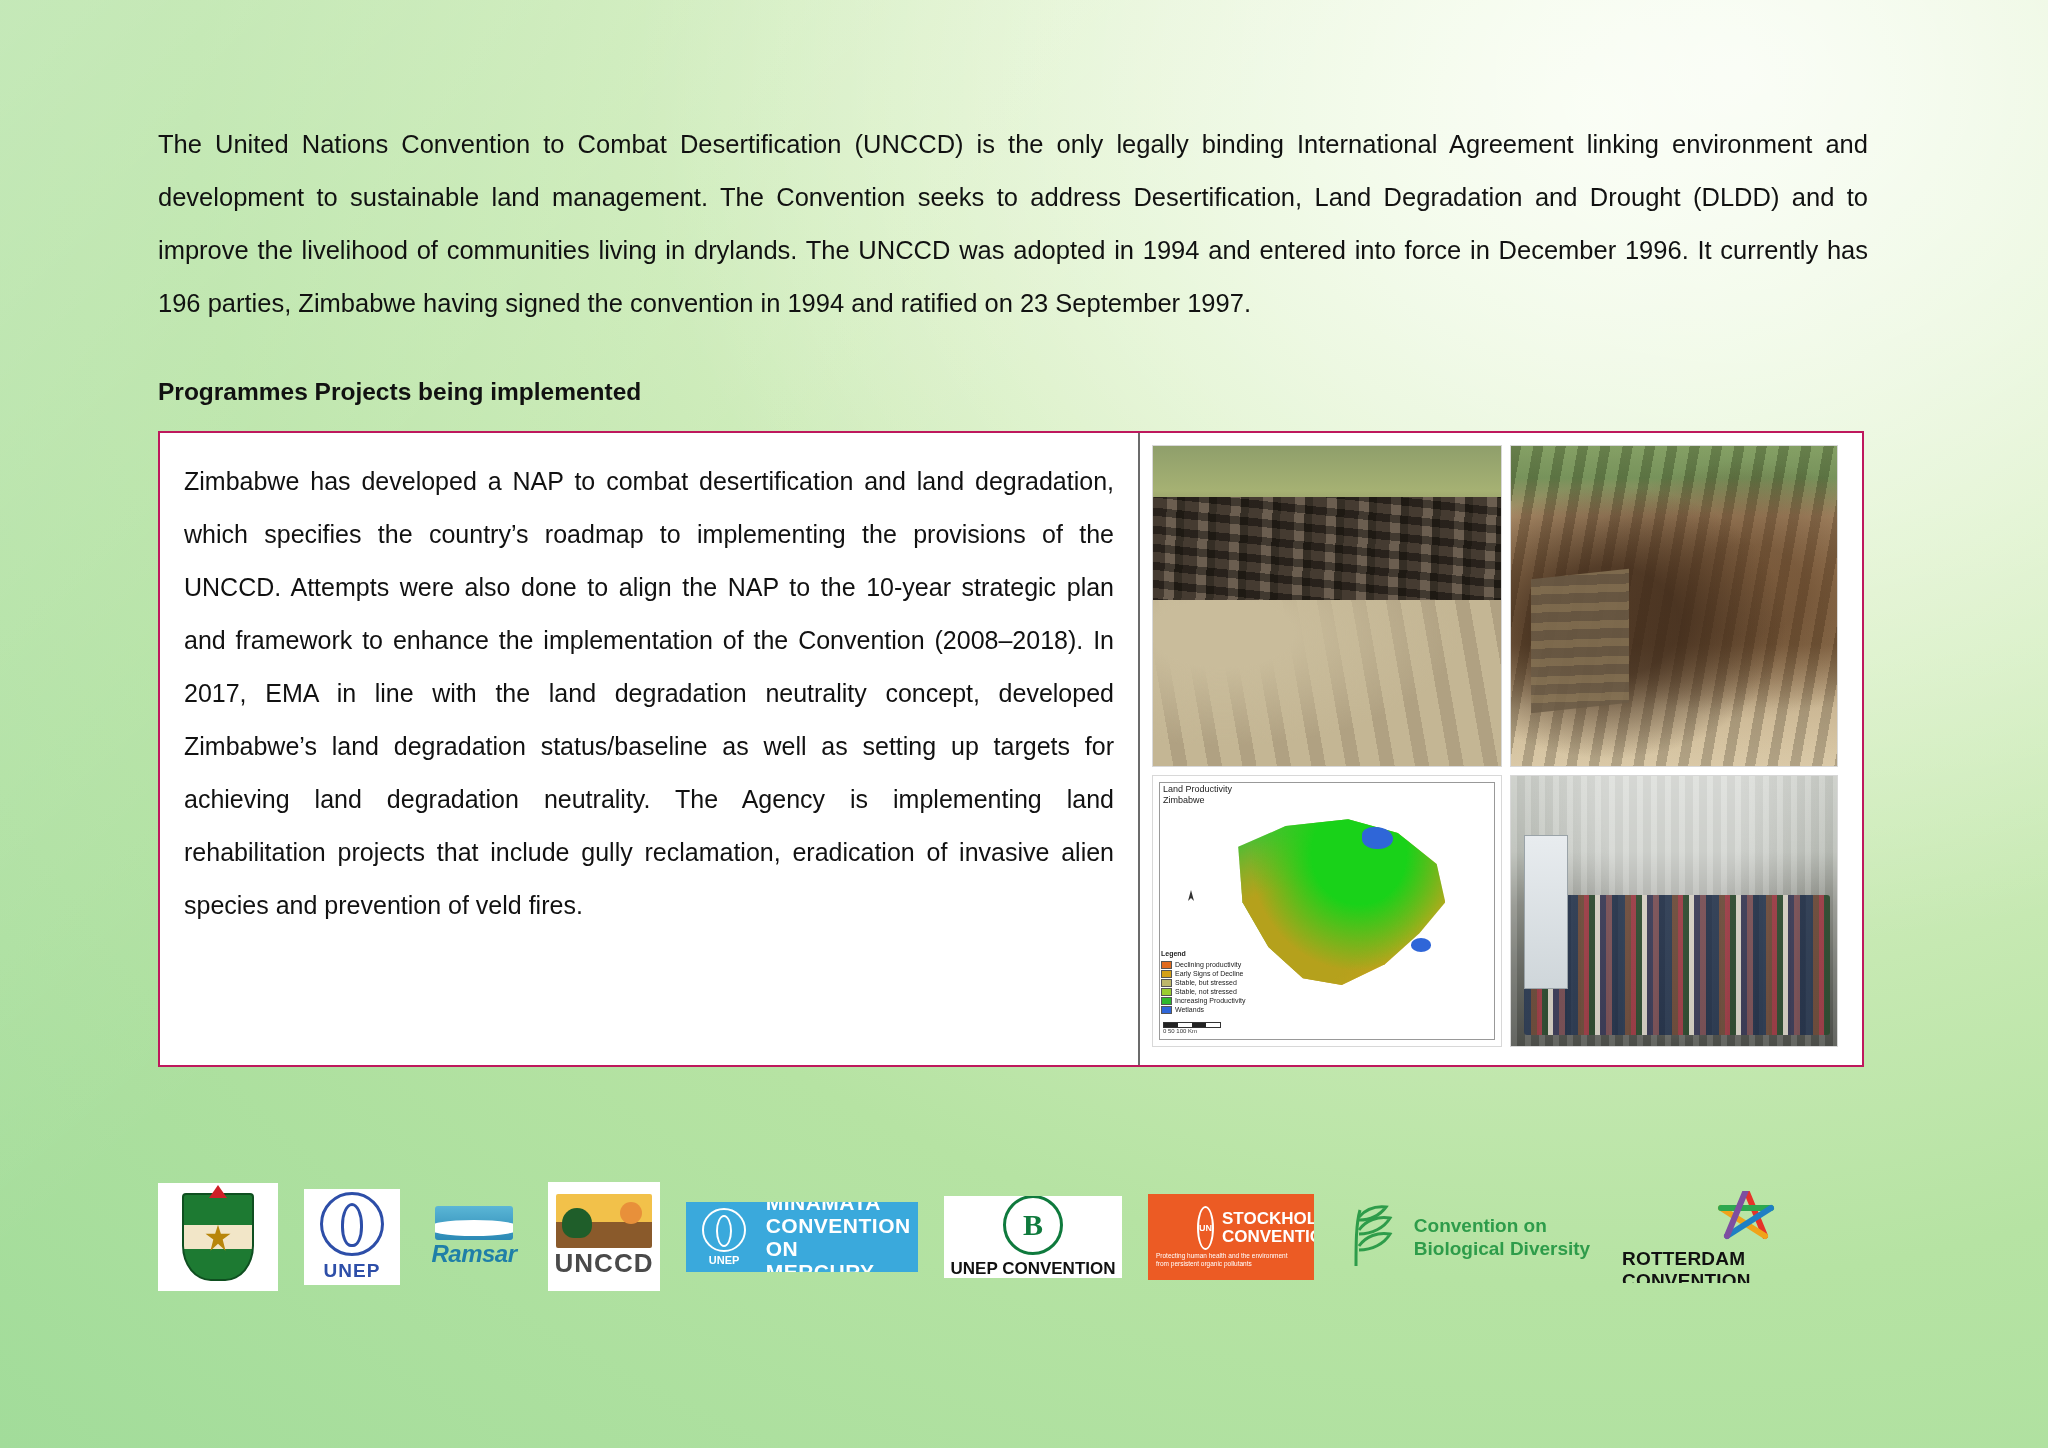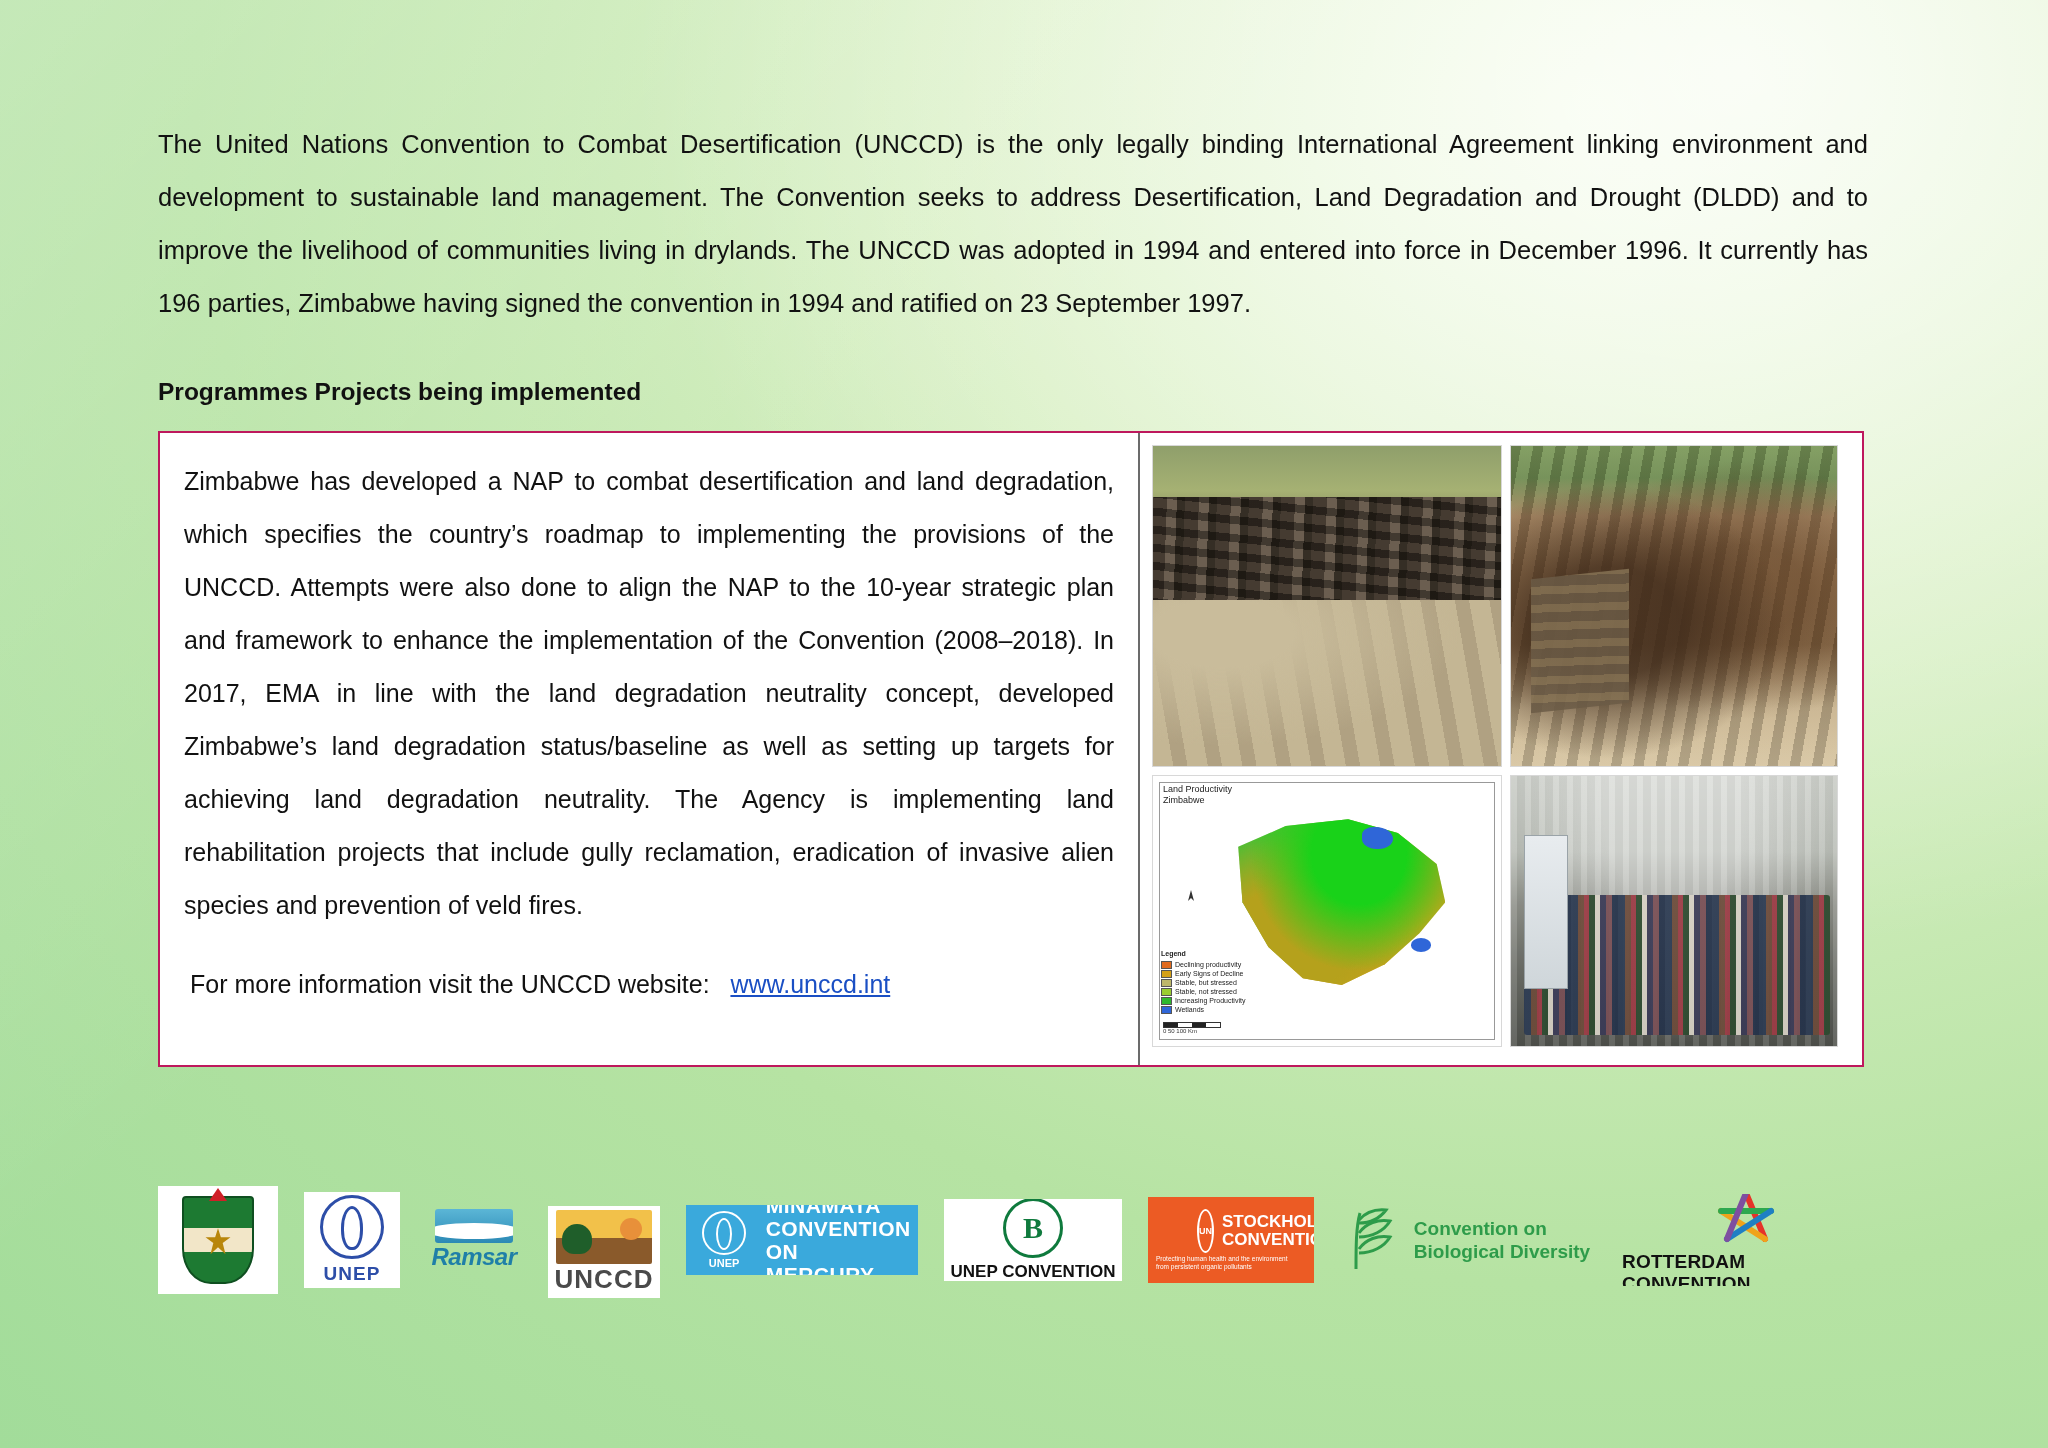--- a/index.html
+++ b/index.html
@@ -218,21 +218,21 @@
     position: relative;
     background: #ffffff;
     display: flex;
     align-items: center;
     justify-content: center;
     overflow: hidden;
   }
   .logo-zim { width: 120px; height: 108px; }
   .logo-unep { width: 96px; height: 96px; }
   .logo-ramsar { width: 96px; height: 86px; background:transparent;}
-  .logo-unccd { width: 112px; height: 92px; margin-top: 24px; }
+  .logo-unccd { width: 112px; height: 109px; }
   .logo-minamata { width: 232px; height: 70px; background:#3aa9dc; }
   .logo-basel { width: 178px; height: 82px; }
   .logo-stockholm { width: 166px; height: 86px; background:#ec5b24; }
   .logo-rotterdam { width: 248px; height: 92px; background:transparent; }
   .logo-cbd { width: 256px; height: 92px; background:transparent; }
 
   .zim-crest {
     width: 68px; height: 84px;
     background: linear-gradient(180deg,#1d7a32 0 36%, #f2e6c8 36% 64%, #1d7a32 64% 100%);
     border: 2px solid #0f4f20;
@@ -324,25 +324,20 @@
 <div class="content">
 
   <p class="intro">The United Nations Convention to Combat Desertification (UNCCD) is the only legally binding International Agreement linking environment and development to sustainable land management. The Convention seeks to address Desertification, Land Degradation and Drought (DLDD) and to improve the livelihood of communities living in drylands. The UNCCD was adopted in 1994 and entered into force in December 1996. It currently has 196 parties, Zimbabwe having signed the convention in 1994 and ratified on 23 September 1997.</p>
 
   <div class="section-title">Programmes Projects being implemented</div>
 
   <div class="panel">
 
     <div class="panel-left">
       <p>Zimbabwe has developed a NAP to combat desertification and land degradation, which specifies the country’s roadmap to implementing the provisions of the UNCCD. Attempts were also done to align the NAP to the 10-year strategic plan and framework to enhance the implementation of the Convention (2008–2018). In 2017, EMA in line with the land degradation neutrality concept, developed Zimbabwe’s land degradation status/baseline as well as setting up targets for achieving land degradation neutrality. The Agency is implementing land rehabilitation projects that include gully reclamation, eradication of invasive alien species and prevention of veld fires.</p>
-      <p class="more-info">
-        <span>For more information visit the UNCCD website:</span>
-        &nbsp;
-        <span class="link">www.unccd.int</span>
-      </p>
     </div>
 
     <div class="panel-right">
 
       <div class="img-row top">
         <div class="photo p-gully1"></div>
         <div class="photo p-gully2"></div>
       </div>
 
       <div class="img-row bottom">

